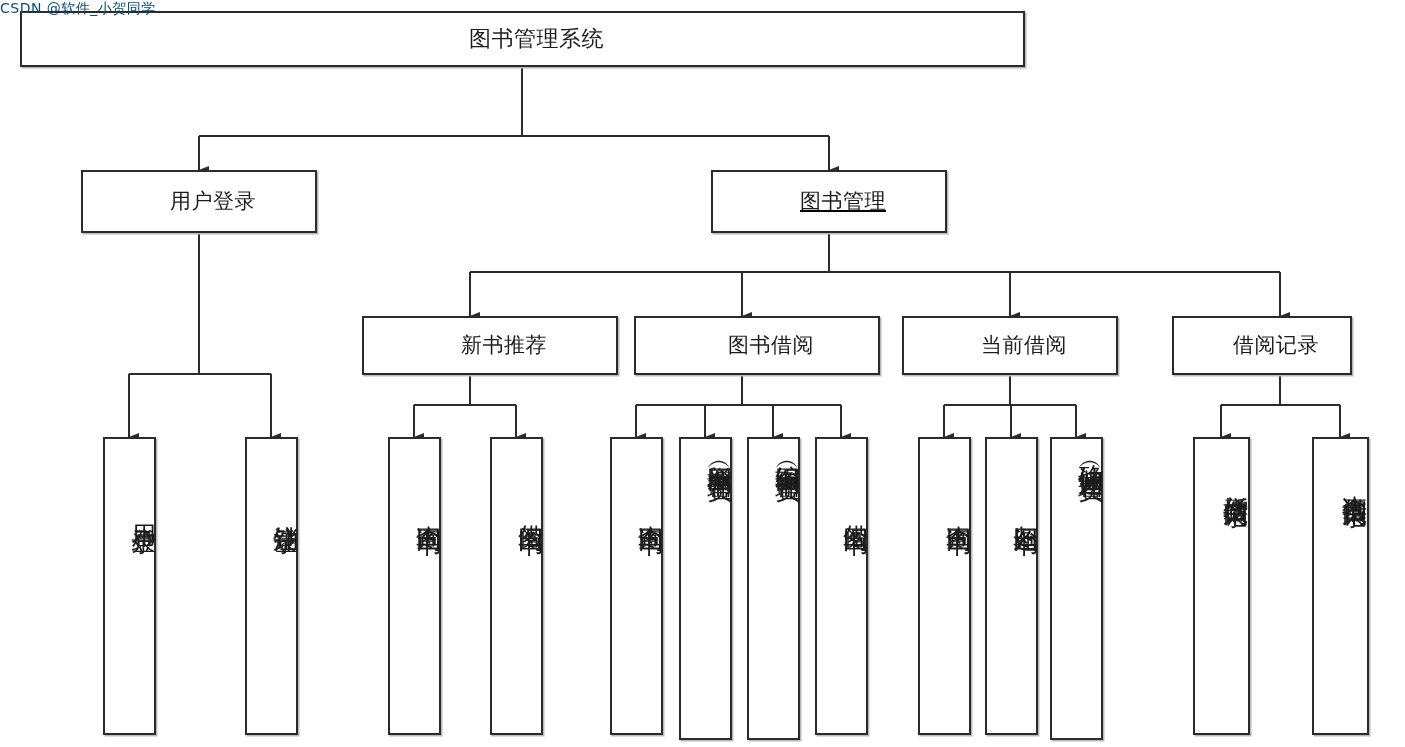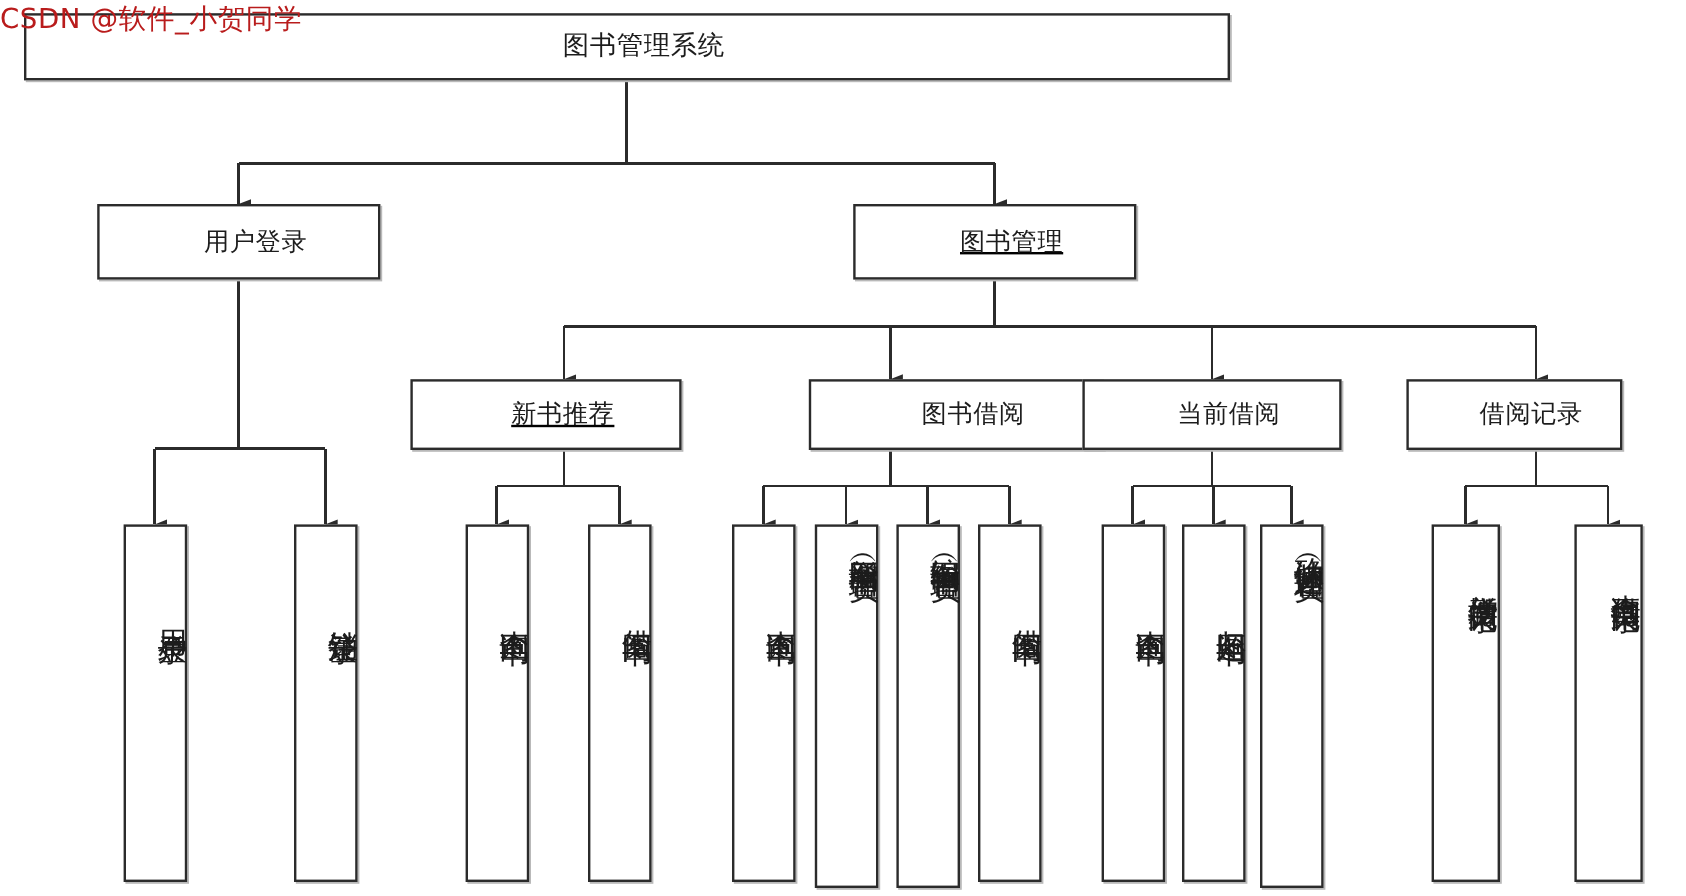--- a/index.html
+++ b/index.html
@@ -56,22 +56,22 @@
     text-orientation: upright;
     font-size: 25px;
     color: #1c1c1c;
     line-height: 1.18;
     letter-spacing: 2px;
     white-space: nowrap;
     display: block;
   }
   .watermark {
     position: absolute;
-    font-size: 23px;
-    color: #b91c1c;
+    font-size: 14px;
+    color: #0c4a6e;
     white-space: nowrap;
     letter-spacing: 0.5px;
   }
 </style>
 </head>
 <body>
 
 <div id="diagram-root">
 
   <svg id="wires" viewBox="0 0 1405 747" xmlns="http://www.w3.org/2000/svg">
@@ -120,24 +120,24 @@
   <div id="nodes-layer">
       <div class="node root" style="left: 20px; top: 11px; width: 1005px; height: 56px;">
         <span class="label-h">图书管理系统</span>
       </div>
       <div class="node level2" style="left: 81px; top: 170px; width: 236px; height: 63px;">
         <span class="label-h">用户登录</span>
       </div>
       <div class="node level2" style="left: 711px; top: 170px; width: 236px; height: 63px; text-decoration: underline;">
         <span class="label-h">图书管理</span>
       </div>
-      <div class="node level3" style="left: 342px; top: 316px; width: 226px; height: 59px; text-decoration: underline;">
+      <div class="node level3" style="left: 362px; top: 316px; width: 256px; height: 59px;">
         <span class="label-h">新书推荐</span>
       </div>
-      <div class="node level3" style="left: 634px; top: 316px; width: 246px; height: 59px; margin-left: 40px;">
+      <div class="node level3" style="left: 634px; top: 316px; width: 246px; height: 59px;">
         <span class="label-h">图书借阅</span>
       </div>
       <div class="node level3" style="left: 902px; top: 316px; width: 216px; height: 59px;">
         <span class="label-h">当前借阅</span>
       </div>
       <div class="node level3" style="left: 1172px; top: 316px; width: 180px; height: 59px;">
         <span class="label-h">借阅记录</span>
       </div>
       <div class="node leaf" style="left: 103px; top: 437px; width: 53px; height: 298px; padding-top: 66px;">
         <span class="label-v">用户登录</span>

